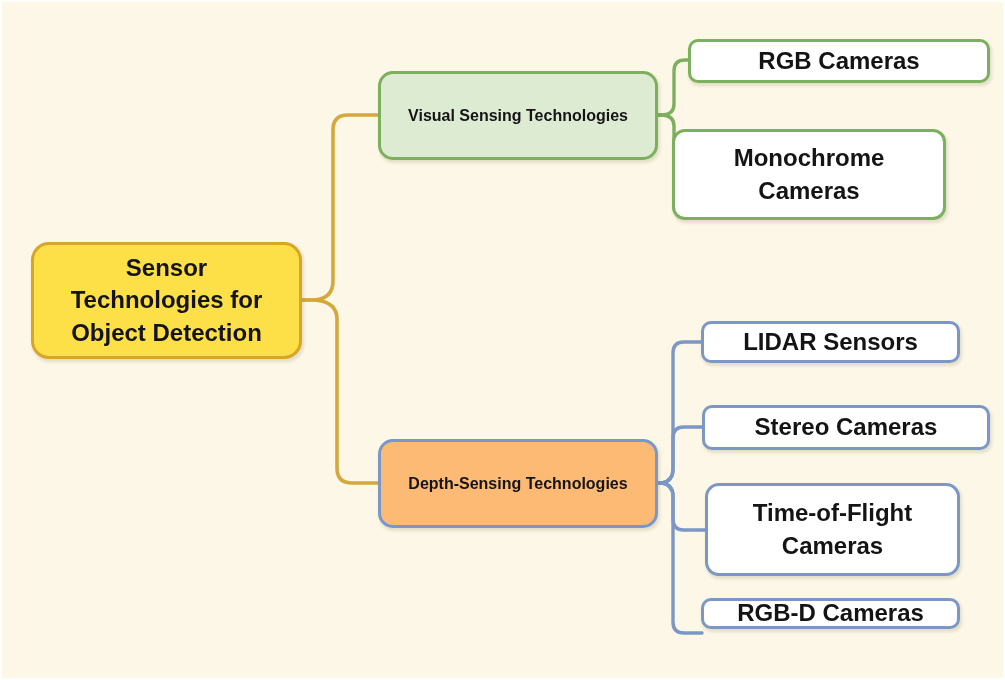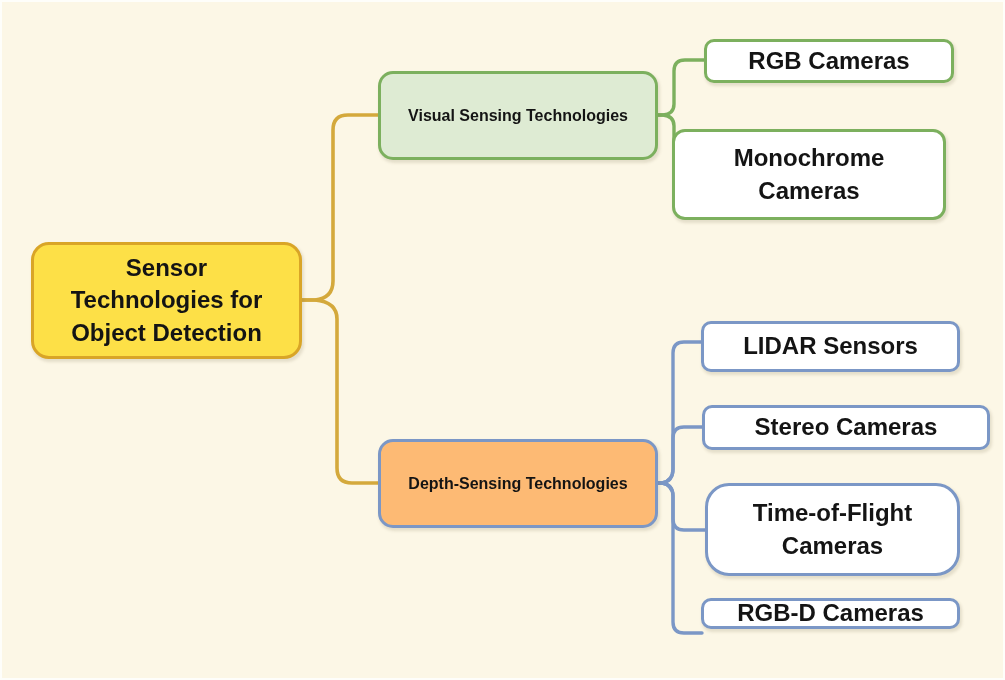--- a/index.html
+++ b/index.html
@@ -58,25 +58,25 @@
     background: #fdba74;
     border: 3px solid #7B97C6;
   }
   .node-leaf {
     background: #FFFFFF;
     font-size: 24px;
     border-radius: 10px;
   }
   .leaf-green { border: 3px solid #7CB05E; }
   .leaf-blue  { border: 3px solid #7B97C6; }
-  .node-leaf-rgb    { left: 702px; top: 37px;  width: 250px; height: 44px; }
+  .node-leaf-rgb    { left: 686px; top: 37px;  width: 302px; height: 44px; }
   .node-leaf-mono   { left: 670px; top: 127px; width: 274px; height: 91px; border-radius: 13px; padding: 4px 12px; box-sizing: border-box; }
-  .node-leaf-lidar  { left: 699px; top: 319px; width: 259px; height: 51px; }
+  .node-leaf-lidar  { left: 699px; top: 319px; width: 259px; height: 42px; }
   .node-leaf-stereo { left: 700px; top: 403px; width: 288px; height: 45px; }
-  .node-leaf-tof    { left: 703px; top: 481px; width: 255px; height: 93px; border-radius: 24px; padding: 4px 20px; box-sizing: border-box; }
+  .node-leaf-tof    { left: 703px; top: 481px; width: 255px; height: 93px; border-radius: 14px; padding: 4px 20px; box-sizing: border-box; }
   .node-leaf-rgbd   { left: 699px; top: 596px; width: 259px; height: 31px; }
 </style>
 </head>
 <body>
 
 <div class="canvas">
 
   <svg class="connector-layer" viewBox="0 0 1005 680" xmlns="http://www.w3.org/2000/svg">
 
     <path d="M 299 298 L 313 298 Q 331 296 331 279 L 331 128 Q 331 113 346 113 L 377 113" fill="none" stroke-width="3.6" stroke-linecap="round" stroke="#D4A93C"></path>

